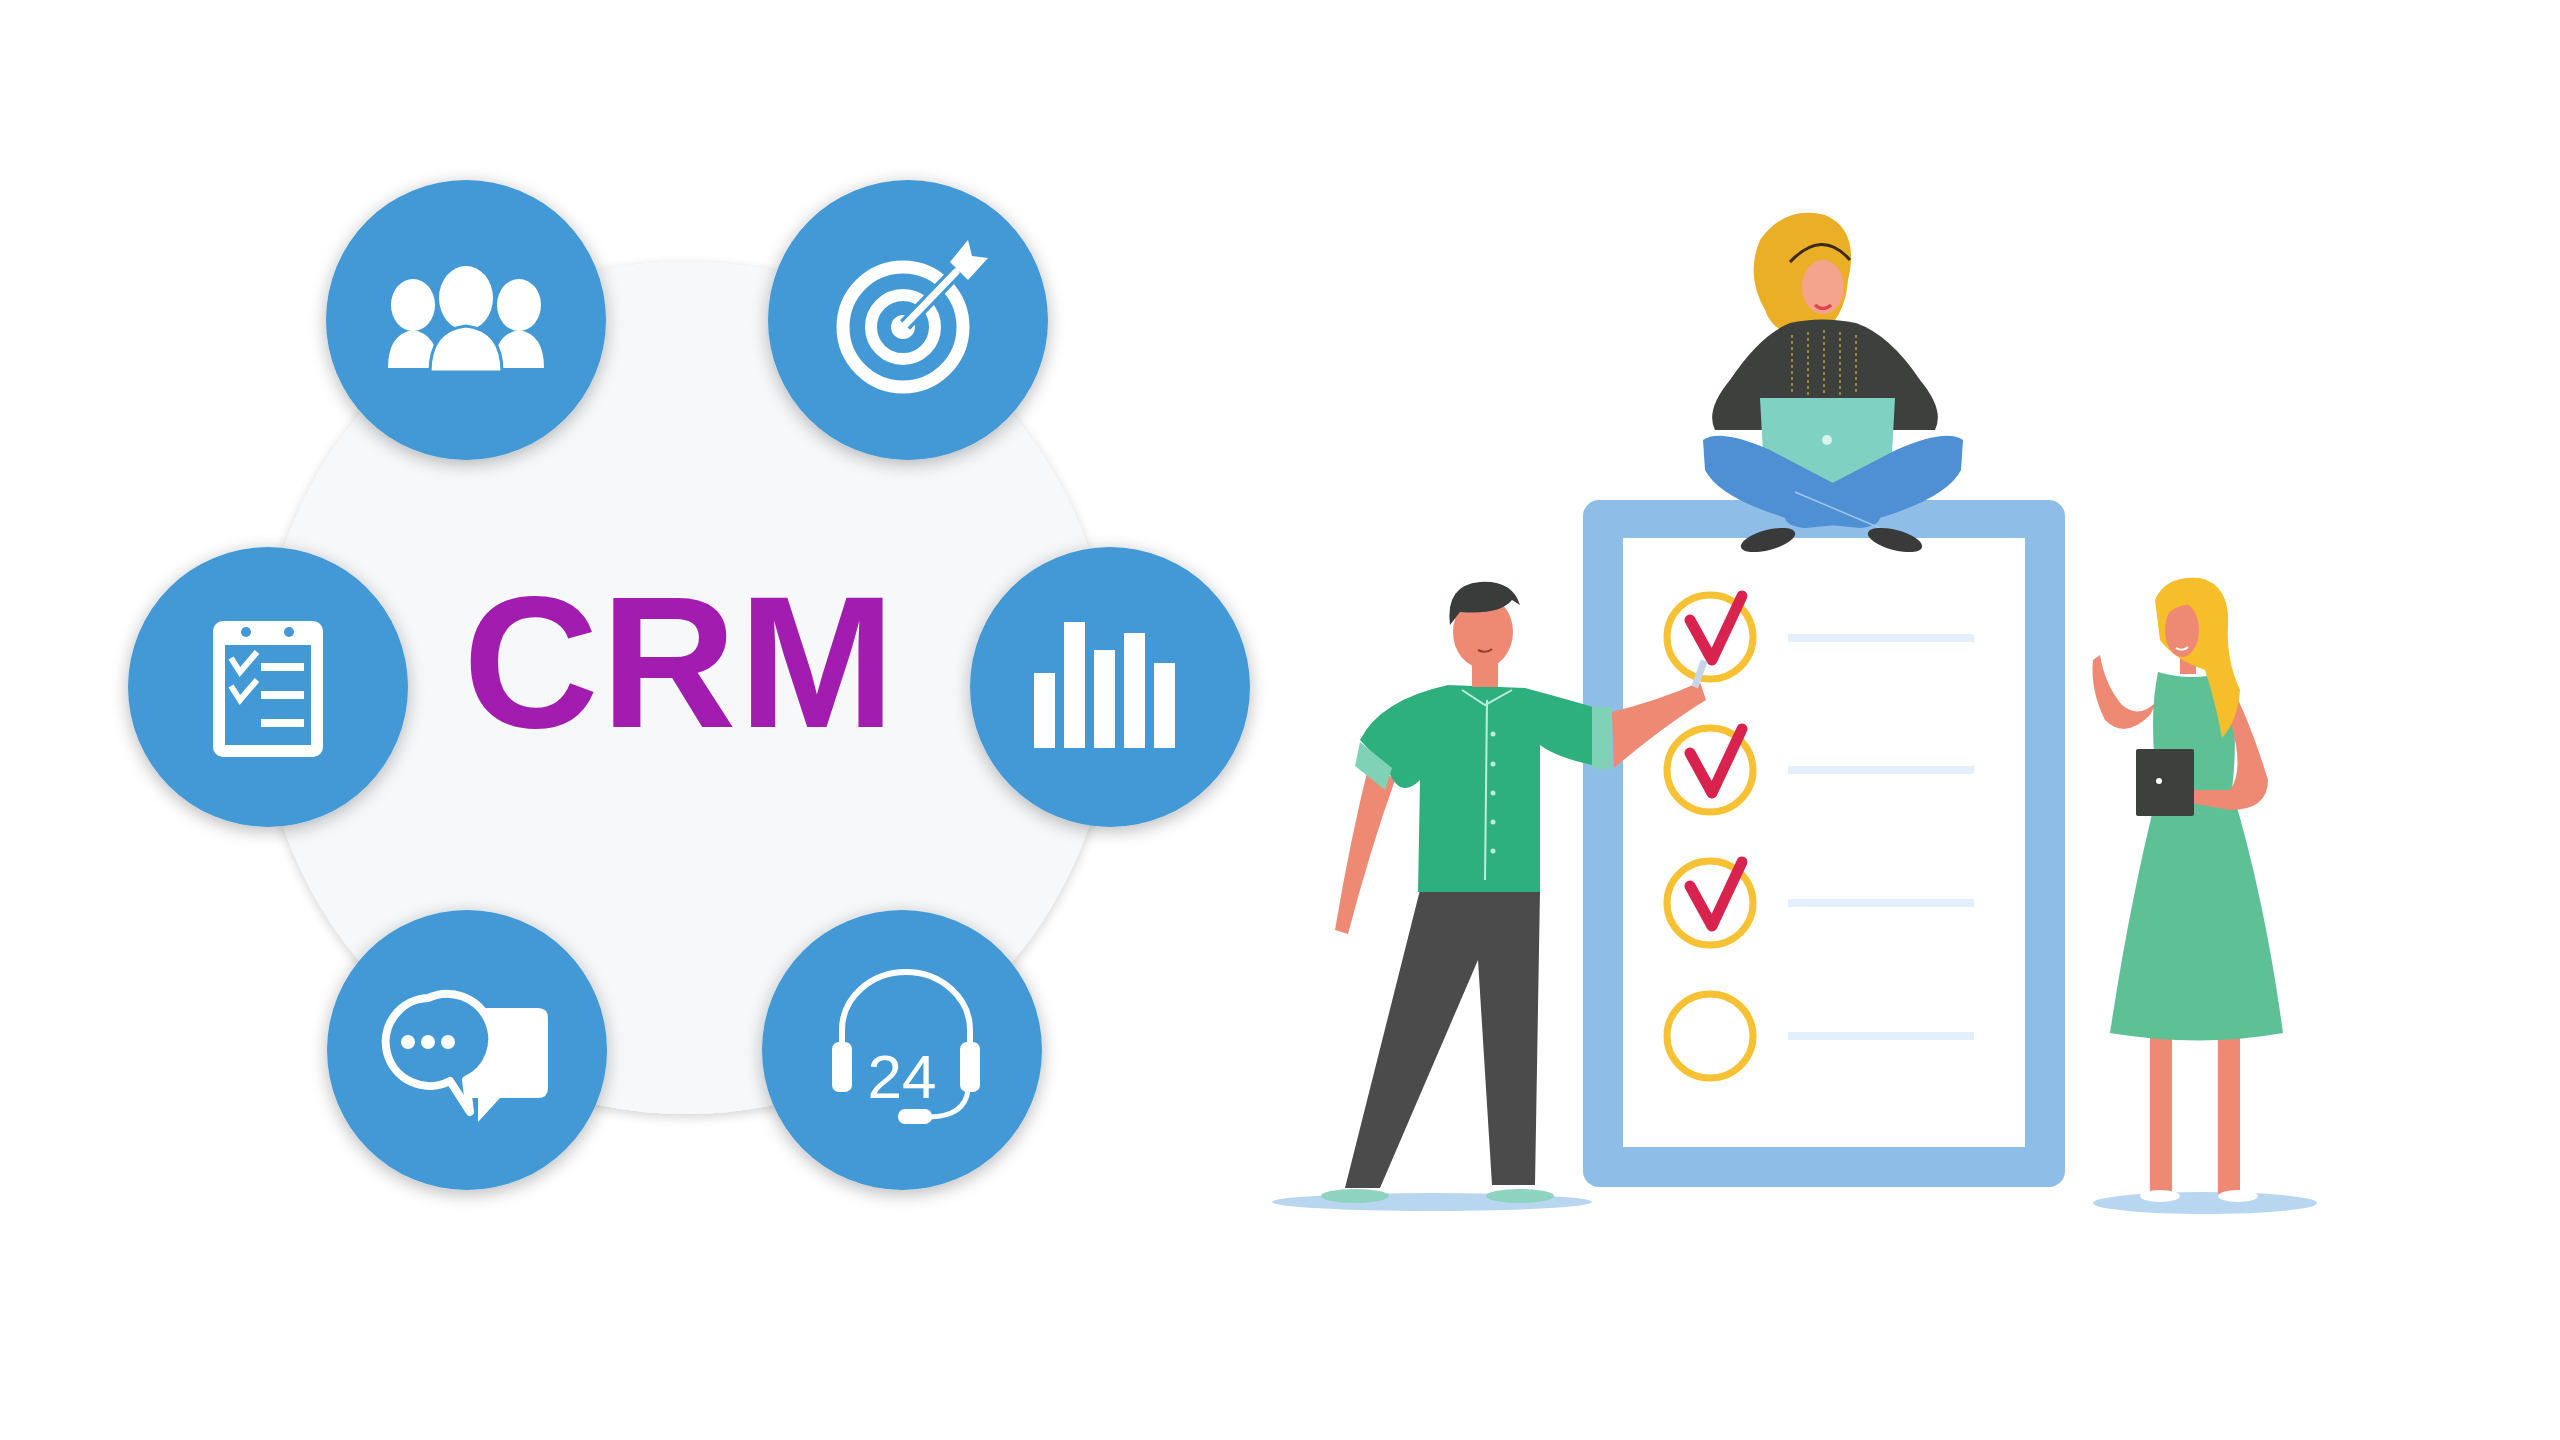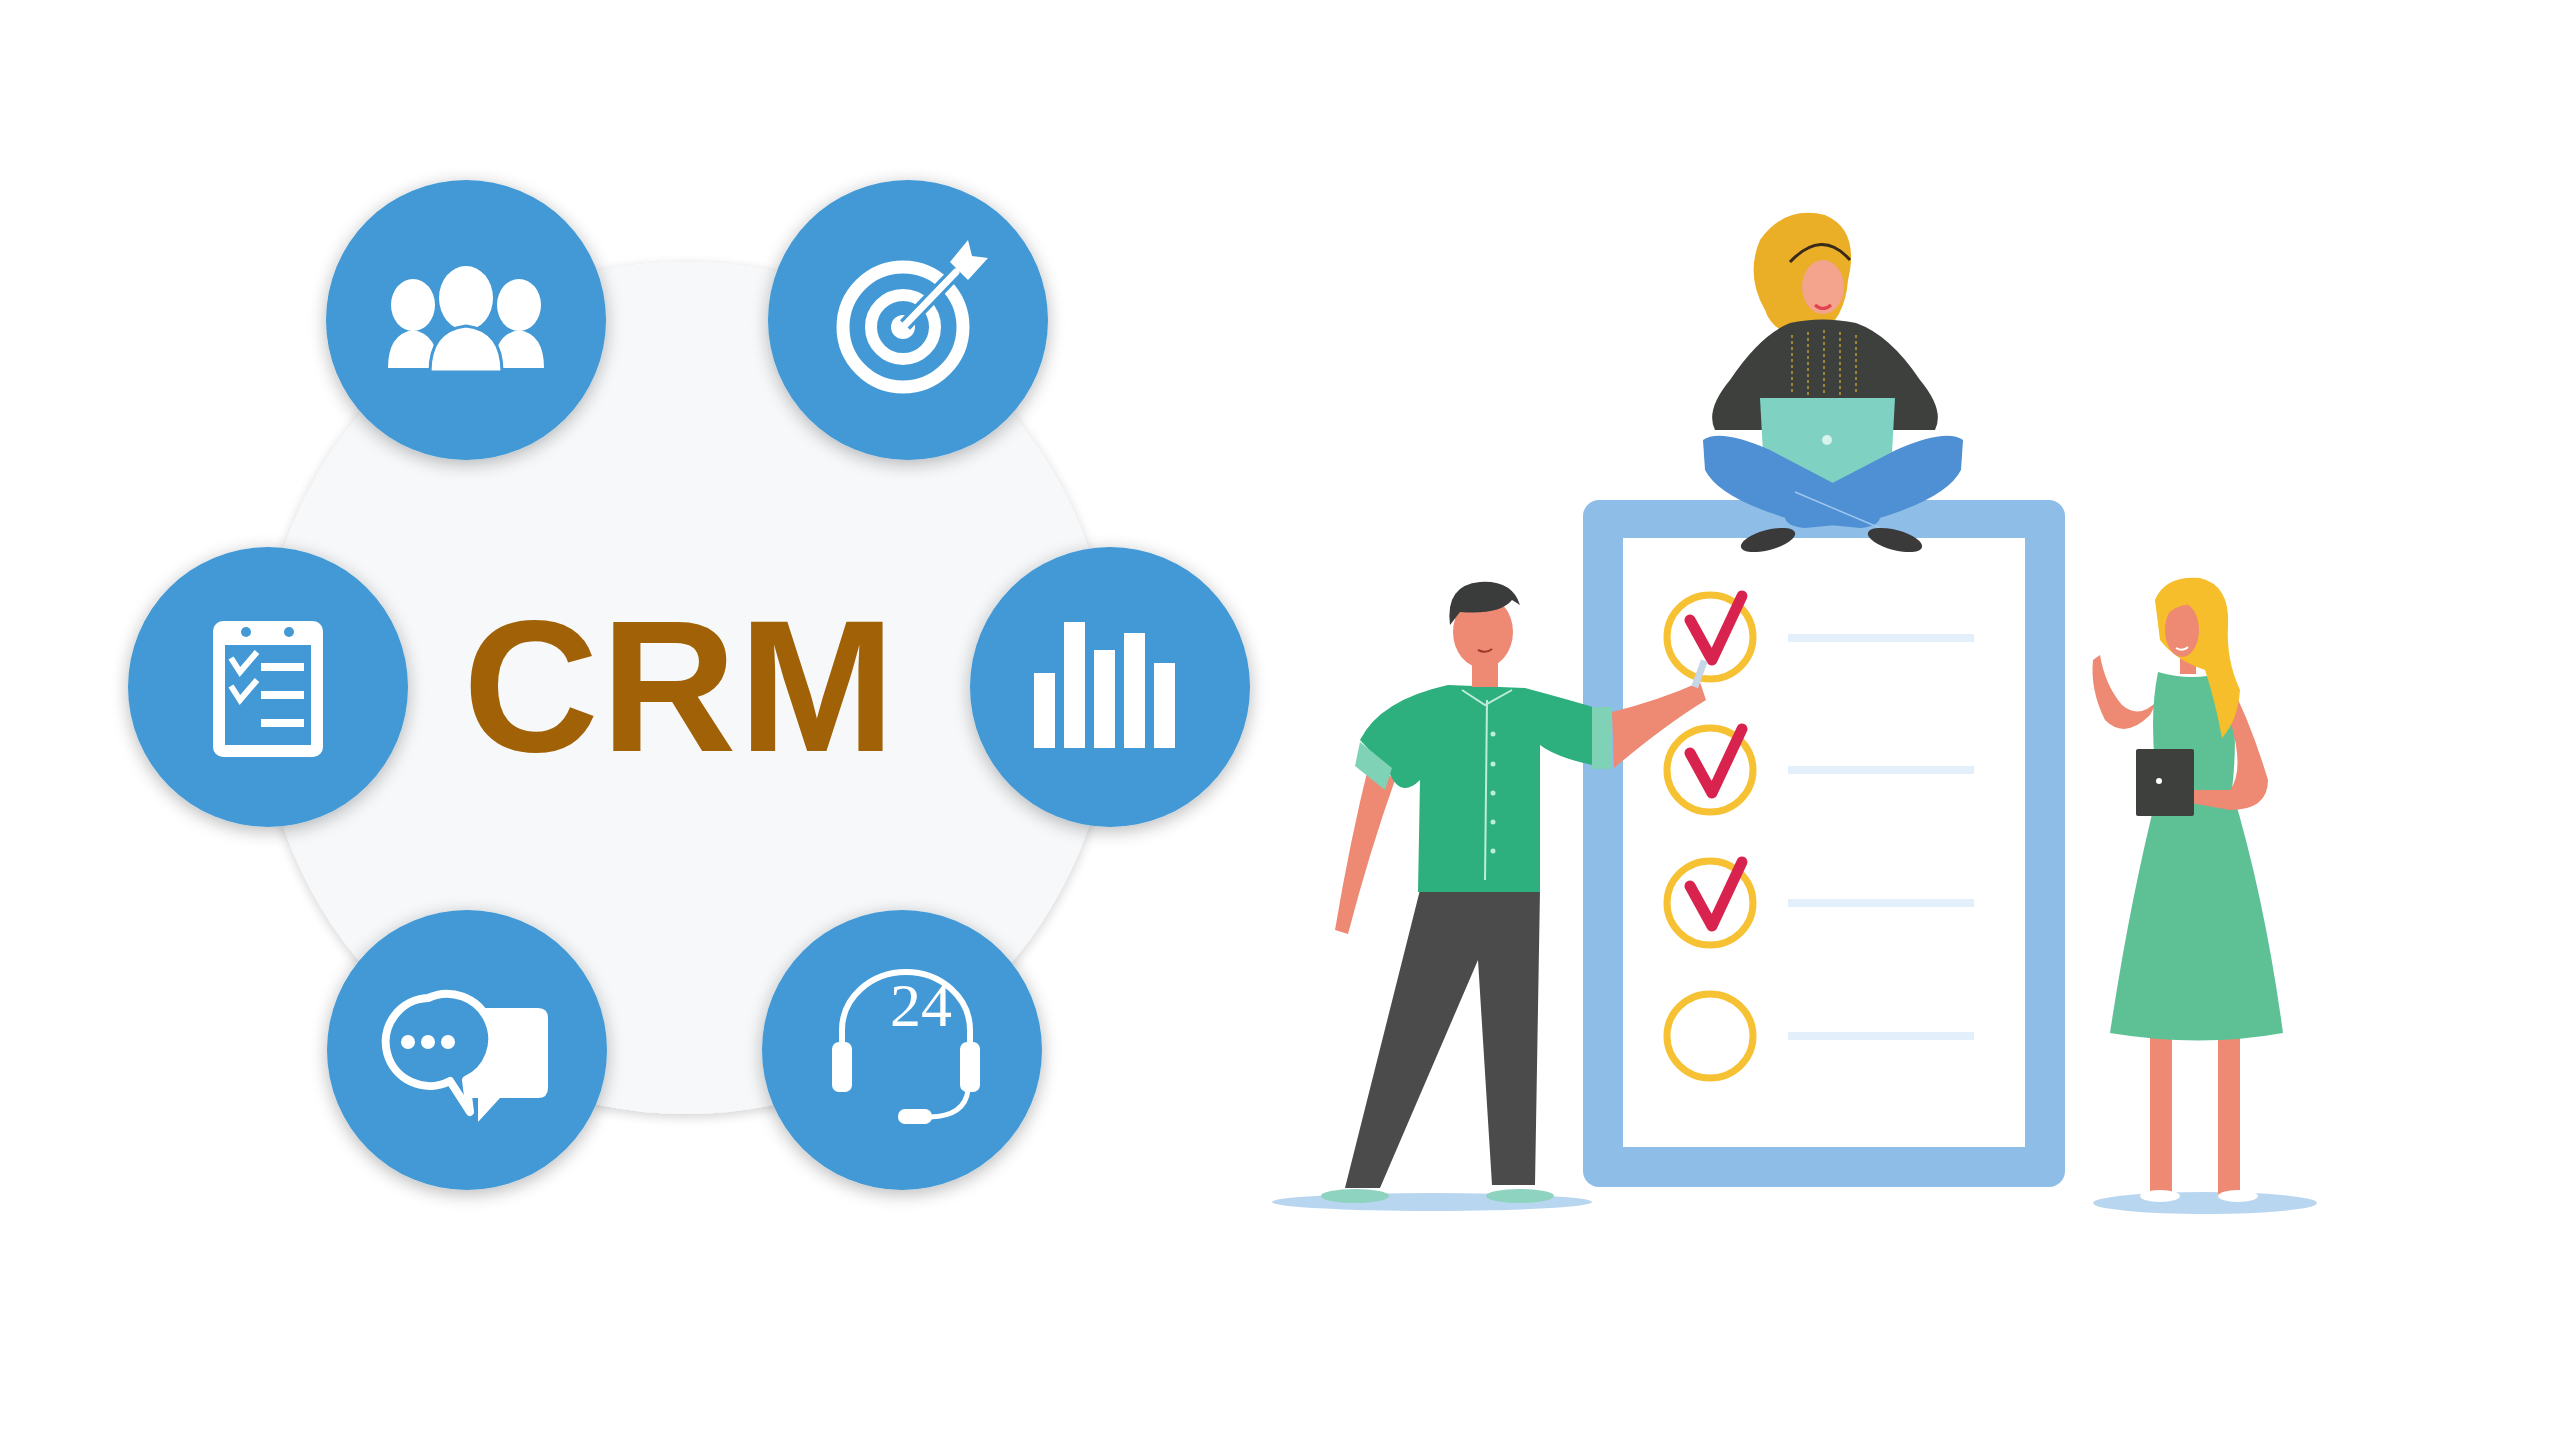--- a/index.html
+++ b/index.html
@@ -1,27 +1,27 @@
 <!DOCTYPE html>
 <html><head>
 <meta charset="utf-8">
 <style>
   html, body { margin: 0; padding: 0; background: #ffffff; }
   body { width: 2560px; height: 1440px; overflow: hidden; position: relative; font-family: "Liberation Sans", "DejaVu Sans", sans-serif; }
   .stage { position: absolute; left: 0; top: 0; width: 2560px; height: 1440px; }
   .crm-title {
-    position: absolute; left: 460px; top: 596px; width: 440px; height: 180px;
+    position: absolute; left: 460px; top: 572px; width: 440px; height: 180px;
     font-family: "Liberation Sans", "DejaVu Sans", sans-serif;
     font-weight: 700; font-size: 188px; line-height: 180px; letter-spacing: 2px;
-    color: #a16207; text-align: center;
+    color: #a21caf; text-align: center;
   }
   .badge-24 {
-    position: absolute; left: 852px; top: 970px; width: 100px; height: 70px;
-    font-family: Liberation Serif, serif;
-    font-size: 62px; line-height: 70px; color: #ffffff; text-align: right; font-weight: 400;
+    position: absolute; left: 852px; top: 1042px; width: 100px; height: 70px;
+    font-family: Liberation Sans, sans-serif;
+    font-size: 62px; line-height: 70px; color: #ffffff; text-align: center; font-weight: 400;
   }
   svg { position: absolute; left: 0; top: 0; }
 </style>
 </head>
 <body>
 
 <div class="stage">
 
 <svg width="2560" height="1440" viewBox="0 0 2560 1440">
   <defs>

